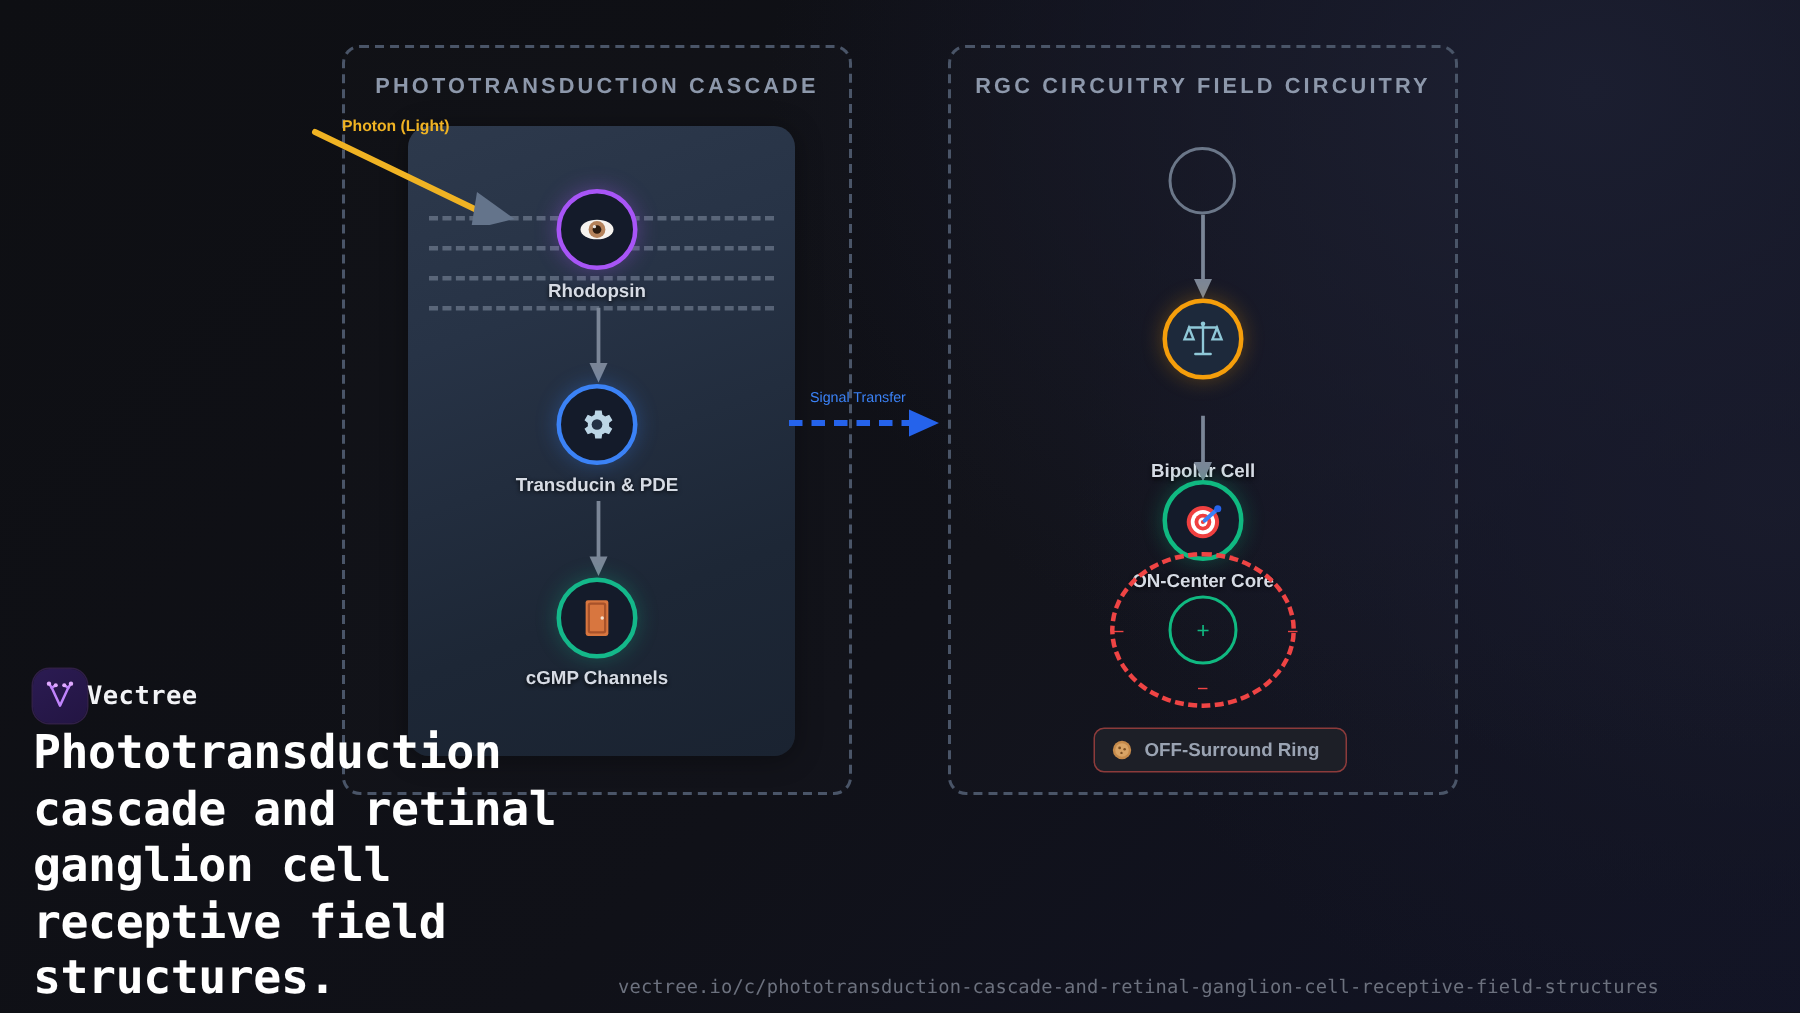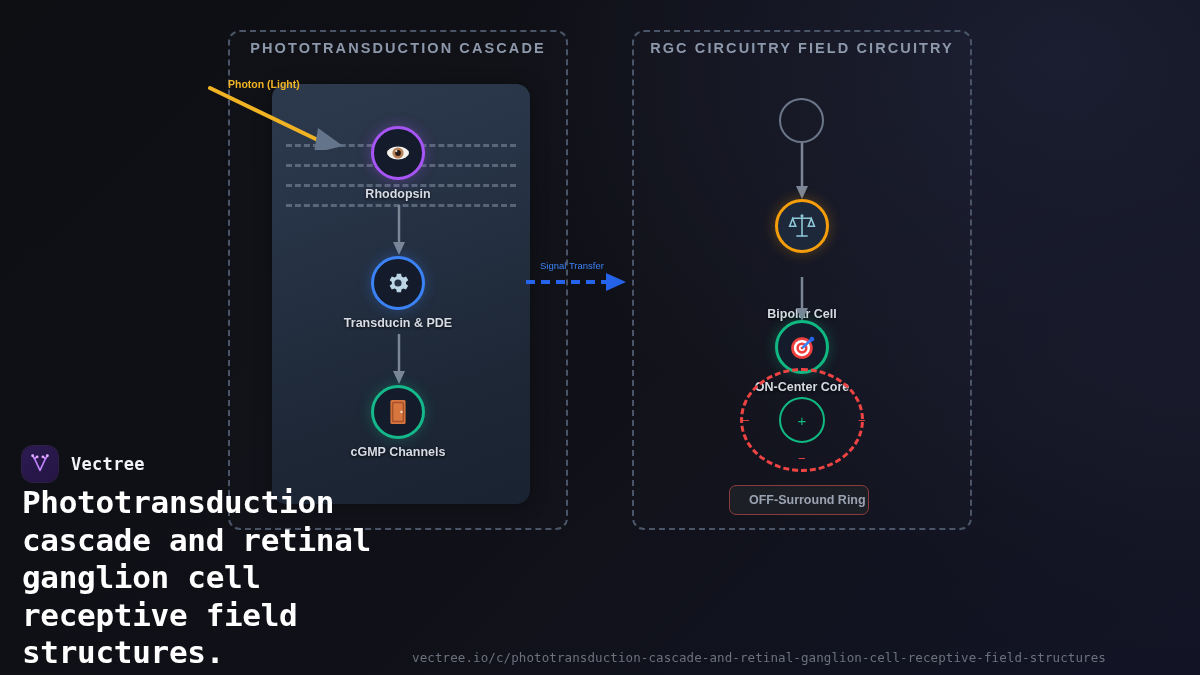--- a/index.html
+++ b/index.html
@@ -36,21 +36,21 @@
     border: 2px dashed #4a5568;
     border-radius: 12px;
     background: rgba(255,255,255,0.012);
   }
 
   #panel-cascade { left: 228px; top: 30px; width: 340px; height: 500px; }
   #panel-rgc     { left: 632px; top: 30px; width: 340px; height: 500px; }
 
   .panel-title {
     position: absolute;
-    top: 8px;
+    top: 18px;
     left: 0;
     width: 100%;
     text-align: center;
     font-size: 14.5px;
     font-weight: 700;
     letter-spacing: 2.1px;
     color: #8d98ab;
   }
 
   
@@ -182,21 +182,21 @@
     font-size: 15px;
     color: #10b981;
     font-weight: 400;
     position: static;
   }
 
   
   #off-surround-badge {
     position: absolute;
     left: 729px; top: 485px;
-    width: 140px; height: 30px;
+    width: 169px; height: 30px;
     border: 1.5px solid #8c3b3b;
     border-radius: 7px;
     background: #1d1f27;
     display: flex;
     align-items: center;
     gap: 8px;
     padding: 0 11px;
   }
   #off-surround-badge .badge-text {
     font-size: 12.5px;
@@ -204,21 +204,20 @@
     color: #9aa3b2;
     white-space: nowrap;
   }
 
   
   #brand-row {
     position: absolute;
     left: 22px; top: 446px;
     display: flex;
     align-items: center;
-    gap: 13px;
   }
   #brand-logo {
     width: 36px; height: 36px;
     border-radius: 11px;
     background: linear-gradient(150deg, #2b1b52 0%, #231543 100%);
     display: flex; align-items: center; justify-content: center;
     box-shadow: 0 0 0 1px rgba(168,85,247,0.22);
   }
   #brand-name {
     font-family: "DejaVu Sans Mono", "Liberation Mono", monospace;

